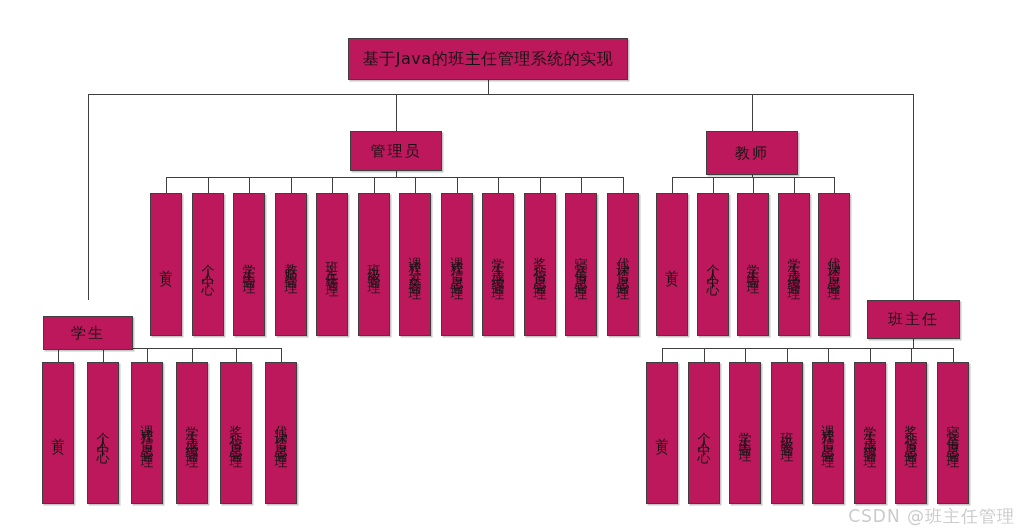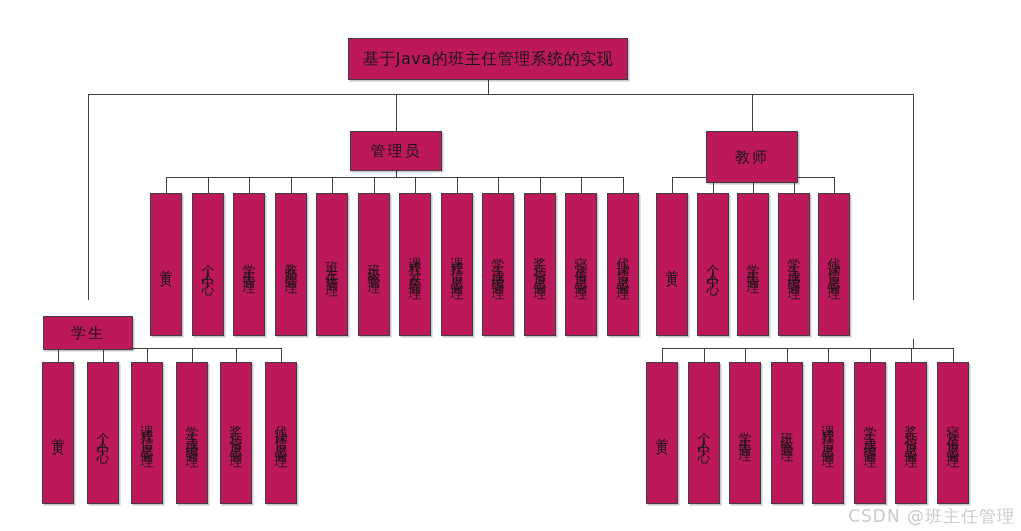--- a/index.html
+++ b/index.html
@@ -72,22 +72,23 @@
       M913 339 V348
       M662 348 H953
       M662 348 V362 M704 348 V362 M745 348 V362 M787 348 V362
       M828 348 V362 M870 348 V362 M911 348 V362 M953 348 V362
     "></path>
   </svg>
 
   <div class="box root" style="left:348px;top:38px;width:280px;height:42px">基于Java的班主任管理系统的实现</div>
 
   <div class="box branch" style="left:350px;top:131px;width:92px;height:40px">管理员</div>
-  <div class="box branch" style="left:706px;top:131px;width:92px;height:52px">教师</div>
+  <div class="box branch" style="left:706px;top:131px;width:92px;height:44px">教师</div>
   <div class="box branch" style="left:43px;top:316px;width:90px;height:34px">学生</div>
+  <div class="box branch" style="left:867px;top:300px;width:93px;height:39px">班主任</div>
 
   <div class="box leaf" style="left:150px;top:193px;width:32px;height:143px">首页</div>
   <div class="box leaf" style="left:192px;top:193px;width:32px;height:143px">个人中心</div>
   <div class="box leaf" style="left:233px;top:193px;width:32px;height:143px">学生管理</div>
   <div class="box leaf" style="left:275px;top:193px;width:32px;height:143px">教师管理</div>
   <div class="box leaf" style="left:316px;top:193px;width:32px;height:143px">班主任管理</div>
   <div class="box leaf" style="left:358px;top:193px;width:32px;height:143px">班级管理</div>
   <div class="box leaf" style="left:399px;top:193px;width:32px;height:143px">课程分类管理</div>
   <div class="box leaf" style="left:441px;top:193px;width:32px;height:143px">课程信息管理</div>
   <div class="box leaf" style="left:482px;top:193px;width:32px;height:143px">学生成绩管理</div>

